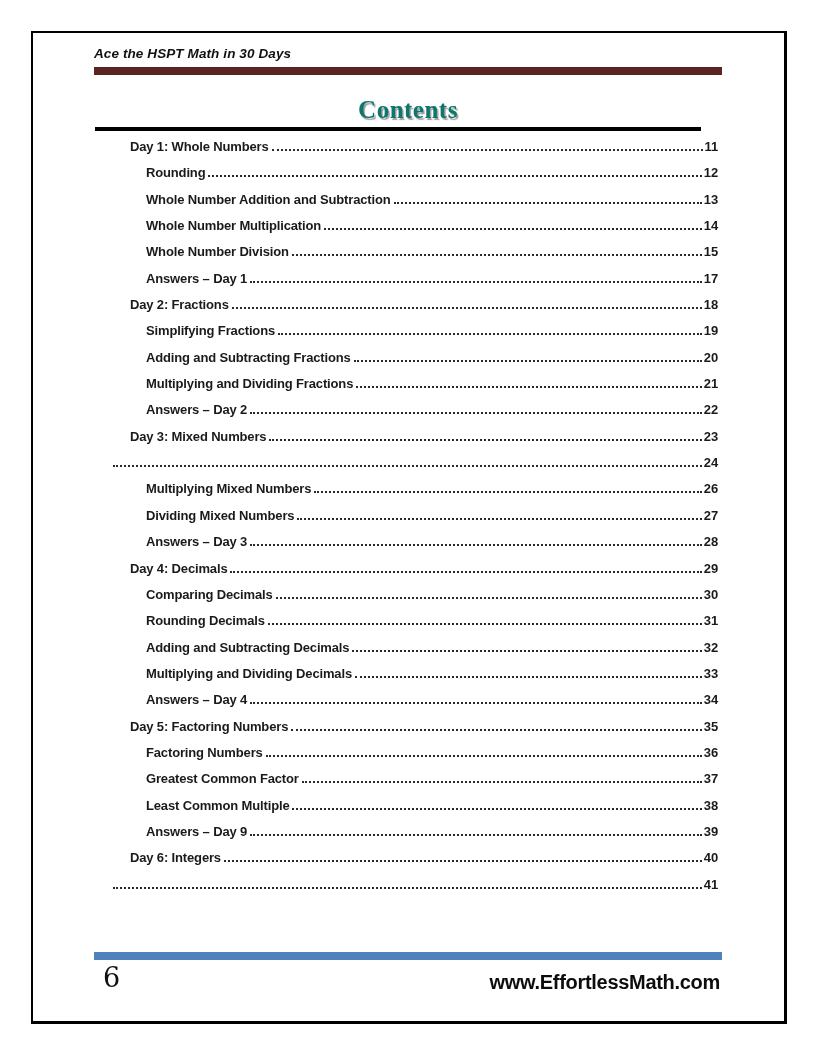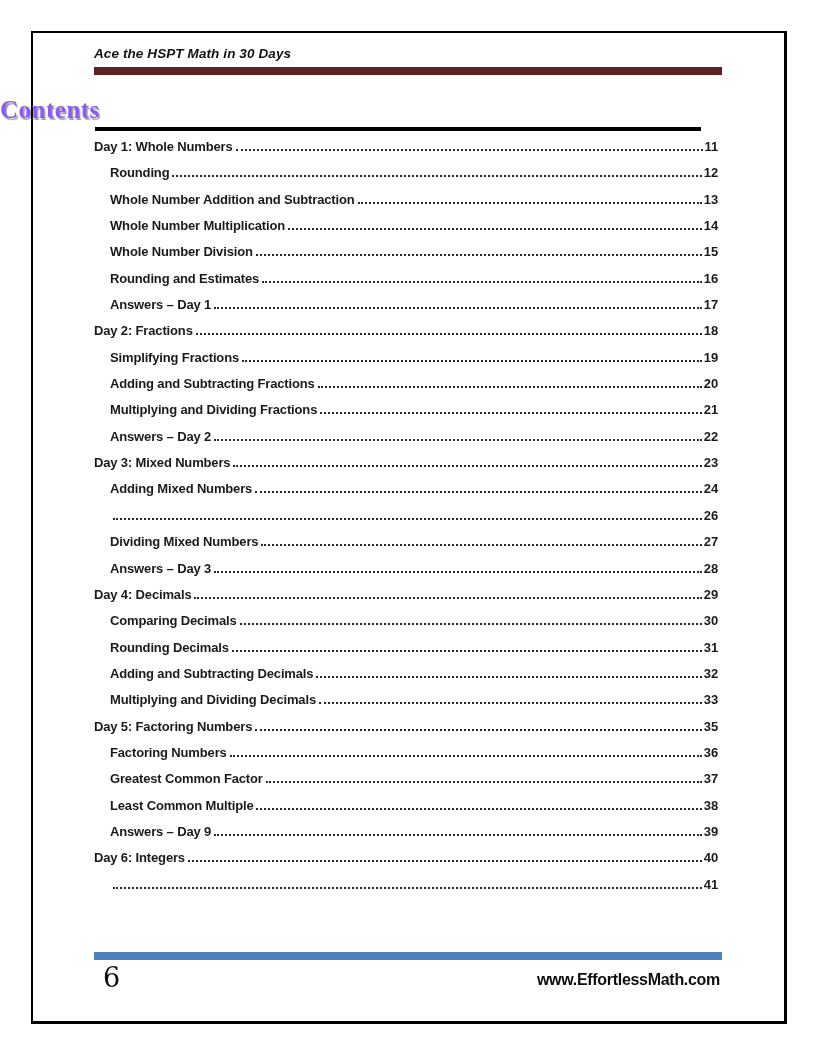--- a/index.html
+++ b/index.html
@@ -40,25 +40,26 @@
   .header-bar {
     position: absolute;
     left: 94px; top: 67px;
     width: 628px; height: 8px;
     background: var(--accent-maroon);
   }
   .contents-title {
     position: absolute;
     left: 0; top: 96px;
     width: 816px;
+    text-align: center;
     font-family: "Liberation Serif", serif;
     font-size: 25px;
     font-weight: bold;
     letter-spacing: 0.5px;
-    color: #8b5cf6;
+    color: #0f766e;
     text-shadow: 1.5px 1.5px 1px rgba(0,0,0,0.38);
   }
   .title-rule {
     position: absolute;
     left: 95px; top: 127px;
     width: 606px; height: 4px;
     background: #000;
   }
   .toc {
     position: absolute;
@@ -70,21 +71,21 @@
     align-items: baseline;
     height: 26.35px;
     line-height: 26.35px;
     font-size: 13px;
     font-weight: bold;
     letter-spacing: -0.15px;
     color: var(--ink);
     cursor: pointer;
   }
   .toc-row.level-2 { padding-left: 16px; }
-  .toc-label { white-space: nowrap; }
+  .toc-label { white-space: nowrap; margin-left: 36px; }
   .toc-leader {
     flex: 1;
     border-bottom: 2px dotted #2a2a2a;
     margin: 0 2px 4px 3px;
     min-width: 12px;
   }
   .toc-page { white-space: nowrap; }
   .footer-bar {
     position: absolute;
     left: 94px; top: 952px;
@@ -95,21 +96,21 @@
     position: absolute;
     left: 103px; top: 962px;
     font-family: "DejaVu Serif", serif;
     font-weight: normal;
     font-size: 27px;
     color: #111;
   }
   .footer-website {
     position: absolute;
     right: 96px; top: 971px;
-    font-size: 16px;
+    font-size: 20px;
     font-weight: bold;
     letter-spacing: -0.3px;
     color: #0d0d0d;
   }
 </style>
 </head>
 <body>
 
 <div class="sheet-border"></div>
 
@@ -145,25 +146,20 @@
     <span class="toc-leader"></span>
     <span class="toc-page">14</span>
   </div>
 
   <div class="toc-row level-2">
     <span class="toc-label">Whole Number Division</span>
     <span class="toc-leader"></span>
     <span class="toc-page">15</span>
   </div>
 
-  <div class="toc-row level-2">
-    <span class="toc-label">Rounding and Estimates</span>
-    <span class="toc-leader"></span>
-    <span class="toc-page">16</span>
-  </div>
 
   <div class="toc-row level-2">
     <span class="toc-label">Answers – Day 1</span>
     <span class="toc-leader"></span>
     <span class="toc-page">17</span>
   </div>
 
   <div class="toc-row level-1">
     <span class="toc-label">Day 2: Fractions</span>
     <span class="toc-leader"></span>
@@ -194,27 +190,27 @@
     <span class="toc-page">22</span>
   </div>
 
   <div class="toc-row level-1">
     <span class="toc-label">Day 3: Mixed Numbers</span>
     <span class="toc-leader"></span>
     <span class="toc-page">23</span>
   </div>
 
   <div class="toc-row level-2">
-    <span class="toc-label">Adding Mixed Numbers</span>
     <span class="toc-leader"></span>
     <span class="toc-page">24</span>
   </div>
 
 
   <div class="toc-row level-2">
+    <span class="toc-label">Multiplying Mixed Numbers</span>
     <span class="toc-leader"></span>
     <span class="toc-page">26</span>
   </div>
 
   <div class="toc-row level-2">
     <span class="toc-label">Dividing Mixed Numbers</span>
     <span class="toc-leader"></span>
     <span class="toc-page">27</span>
   </div>
 
@@ -247,20 +243,25 @@
     <span class="toc-leader"></span>
     <span class="toc-page">32</span>
   </div>
 
   <div class="toc-row level-2">
     <span class="toc-label">Multiplying and Dividing Decimals</span>
     <span class="toc-leader"></span>
     <span class="toc-page">33</span>
   </div>
 
+  <div class="toc-row level-2">
+    <span class="toc-label">Answers – Day 4</span>
+    <span class="toc-leader"></span>
+    <span class="toc-page">34</span>
+  </div>
 
   <div class="toc-row level-1">
     <span class="toc-label">Day 5: Factoring Numbers</span>
     <span class="toc-leader"></span>
     <span class="toc-page">35</span>
   </div>
 
   <div class="toc-row level-2">
     <span class="toc-label">Factoring Numbers</span>
     <span class="toc-leader"></span>

